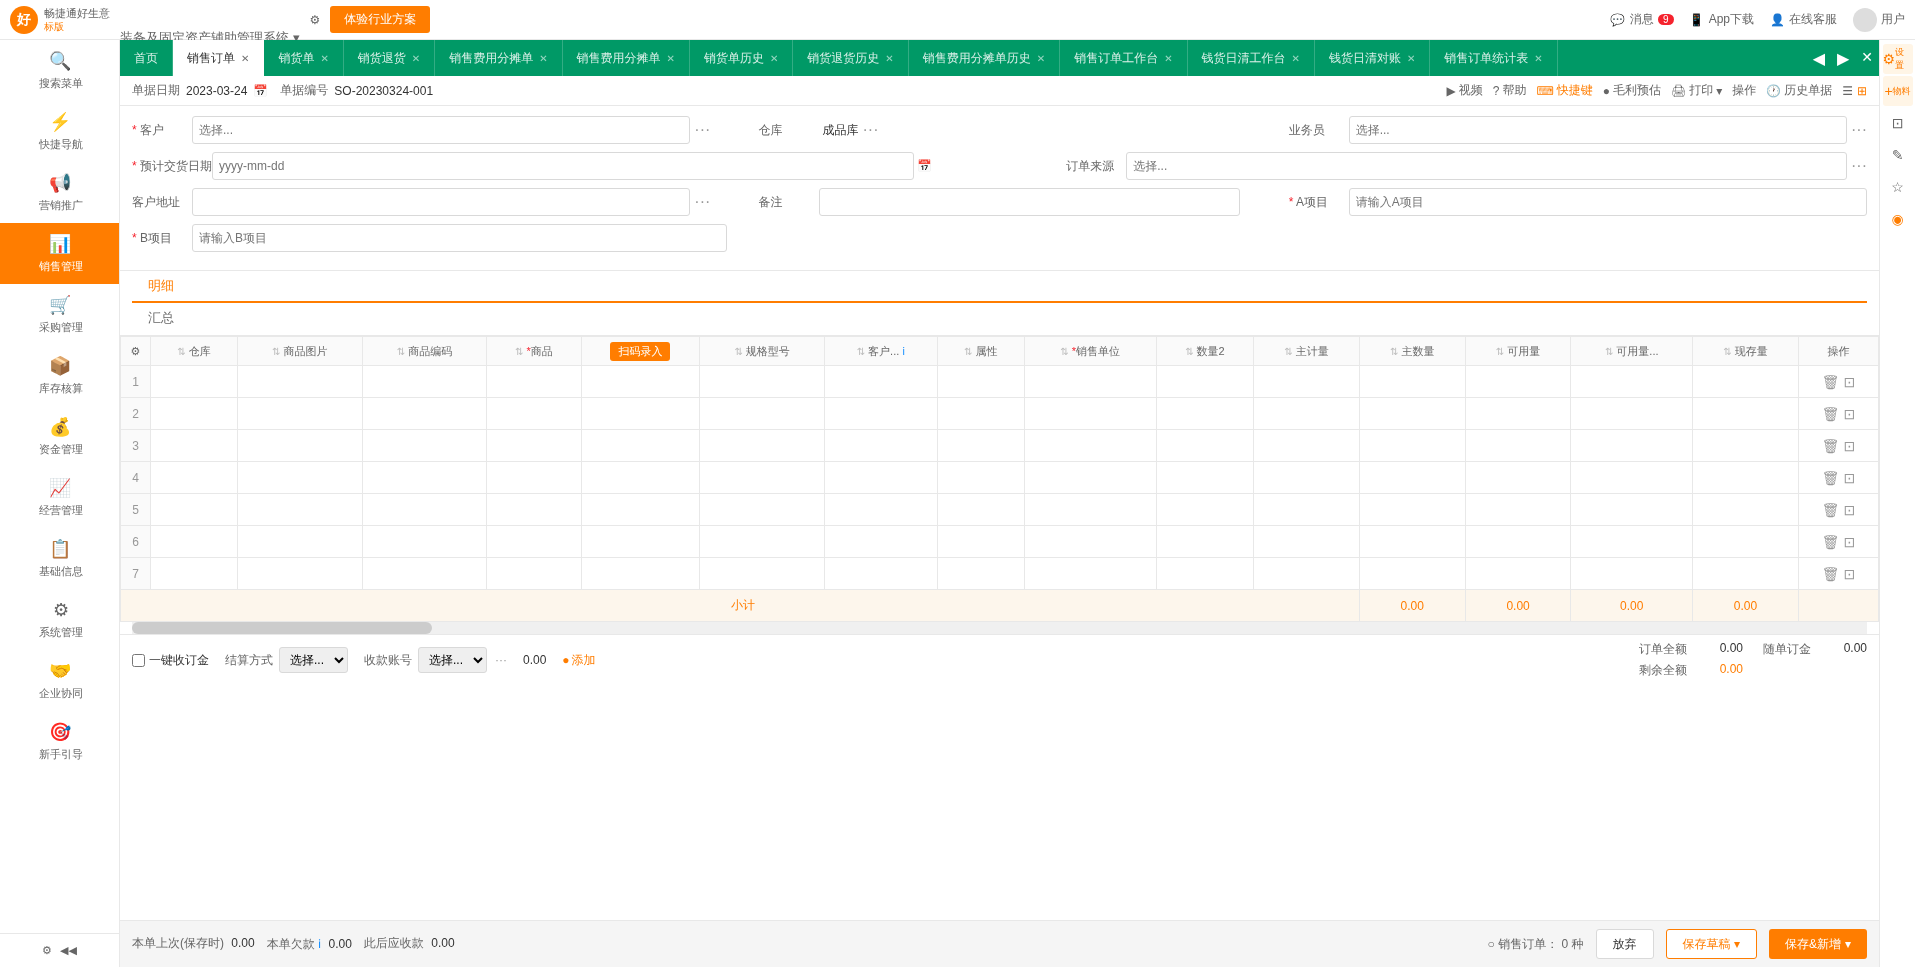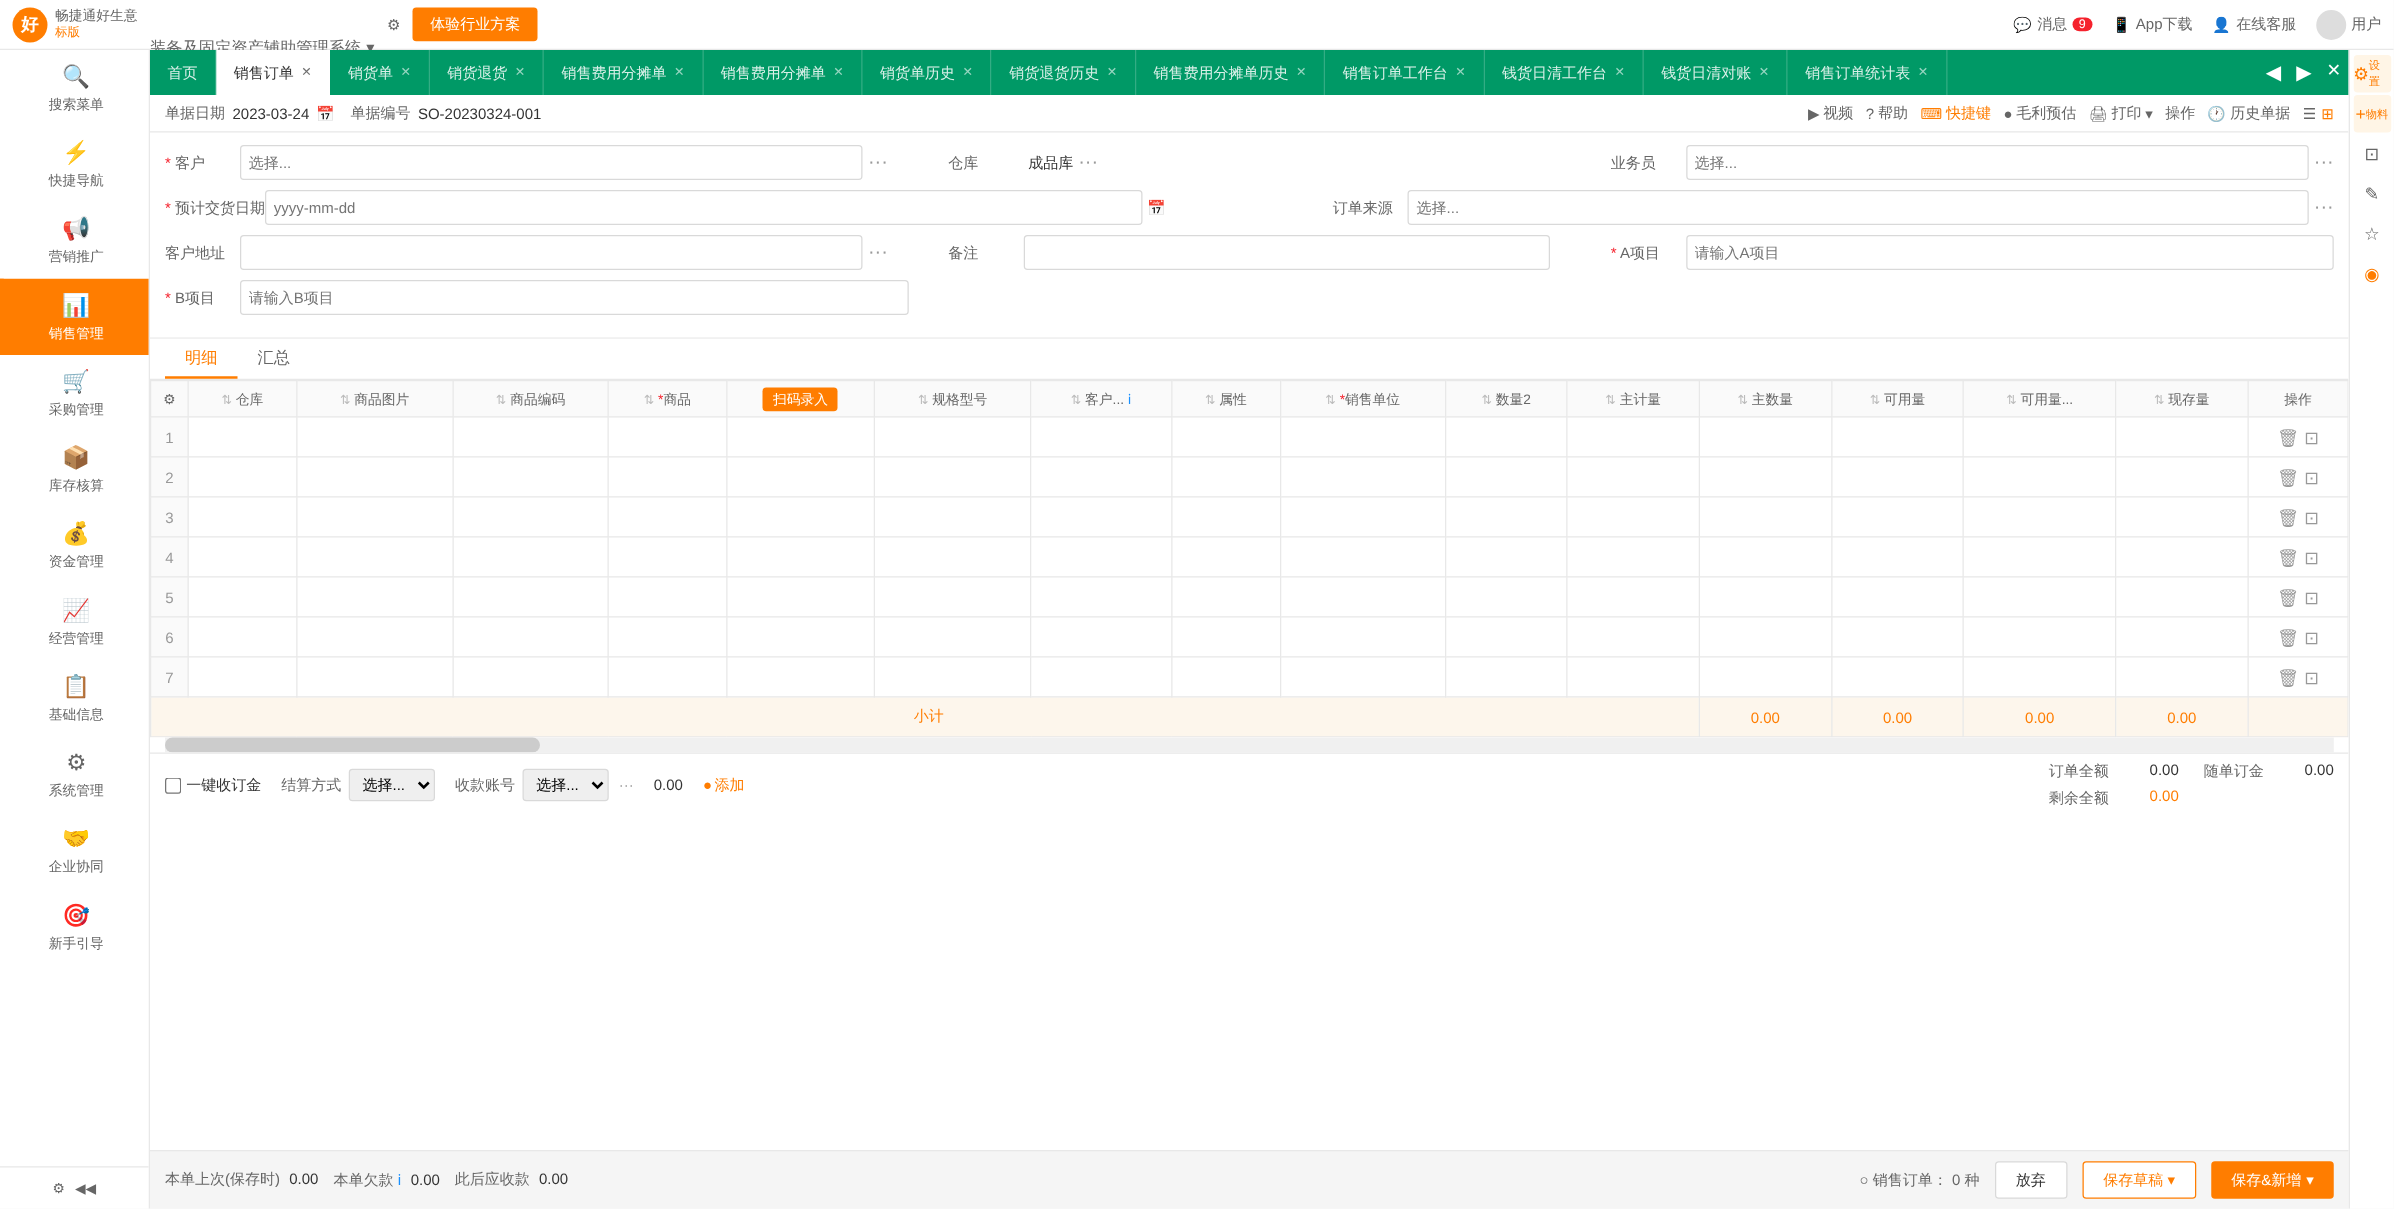--- a/index.html
+++ b/index.html
@@ -69,21 +69,21 @@
     .form-row { display: flex; align-items: center; margin-bottom: 8px; gap: 0; }
     .form-field { display: flex; align-items: center; flex: 1; }
     .form-field-label { color: #666; font-size: 12px; white-space: nowrap; min-width: 60px; }
     .form-field-label.required::before { content: '* '; color: #f5222d; }
     .form-input { flex: 1; height: 28px; border: 1px solid #d9d9d9; border-radius: 3px; padding: 0 6px; font-size: 12px; color: #999; outline: none; }
     .form-select { flex: 1; height: 28px; border: 1px solid #d9d9d9; border-radius: 3px; padding: 0 6px; font-size: 12px; outline: none; background: white; }
     .form-dots { color: #999; font-size: 16px; margin-left: 4px; cursor: pointer; }
     .warehouse-text { color: #333; }
     
     
-    .form-tabs { display: flex; border-bottom: 1px solid #e8e8e8; padding: 0 12px; background: #fff; }
+    .form-tabs { display: flex; border-bottom: 1px solid #e8e8e8; padding: 0 12px; background: #fff; flex-direction: column; }
     .form-tab { padding: 6px 16px; cursor: pointer; font-size: 13px; color: #666; border-bottom: 2px solid transparent; }
     .form-tab.active { color: #ff7d00; border-bottom-color: #ff7d00; font-weight: 500; }
     
     
     .table-wrap { overflow-x: auto; }
     .data-table { width: 100%; border-collapse: collapse; min-width: 1300px; }
     .data-table th { background: #fafafa; border: 1px solid #e8e8e8; padding: 6px 8px; font-size: 11px; font-weight: normal; color: #666; white-space: nowrap; text-align: center; }
     .data-table td { border: 1px solid #e8e8e8; padding: 4px 6px; font-size: 12px; height: 32px; }
     .data-table td.row-num { text-align: center; color: #999; background: #fafafa; width: 30px; }
     .scan-btn { background: #ff7d00; color: white; border: none; padding: 2px 8px; border-radius: 3px; font-size: 11px; cursor: pointer; }

